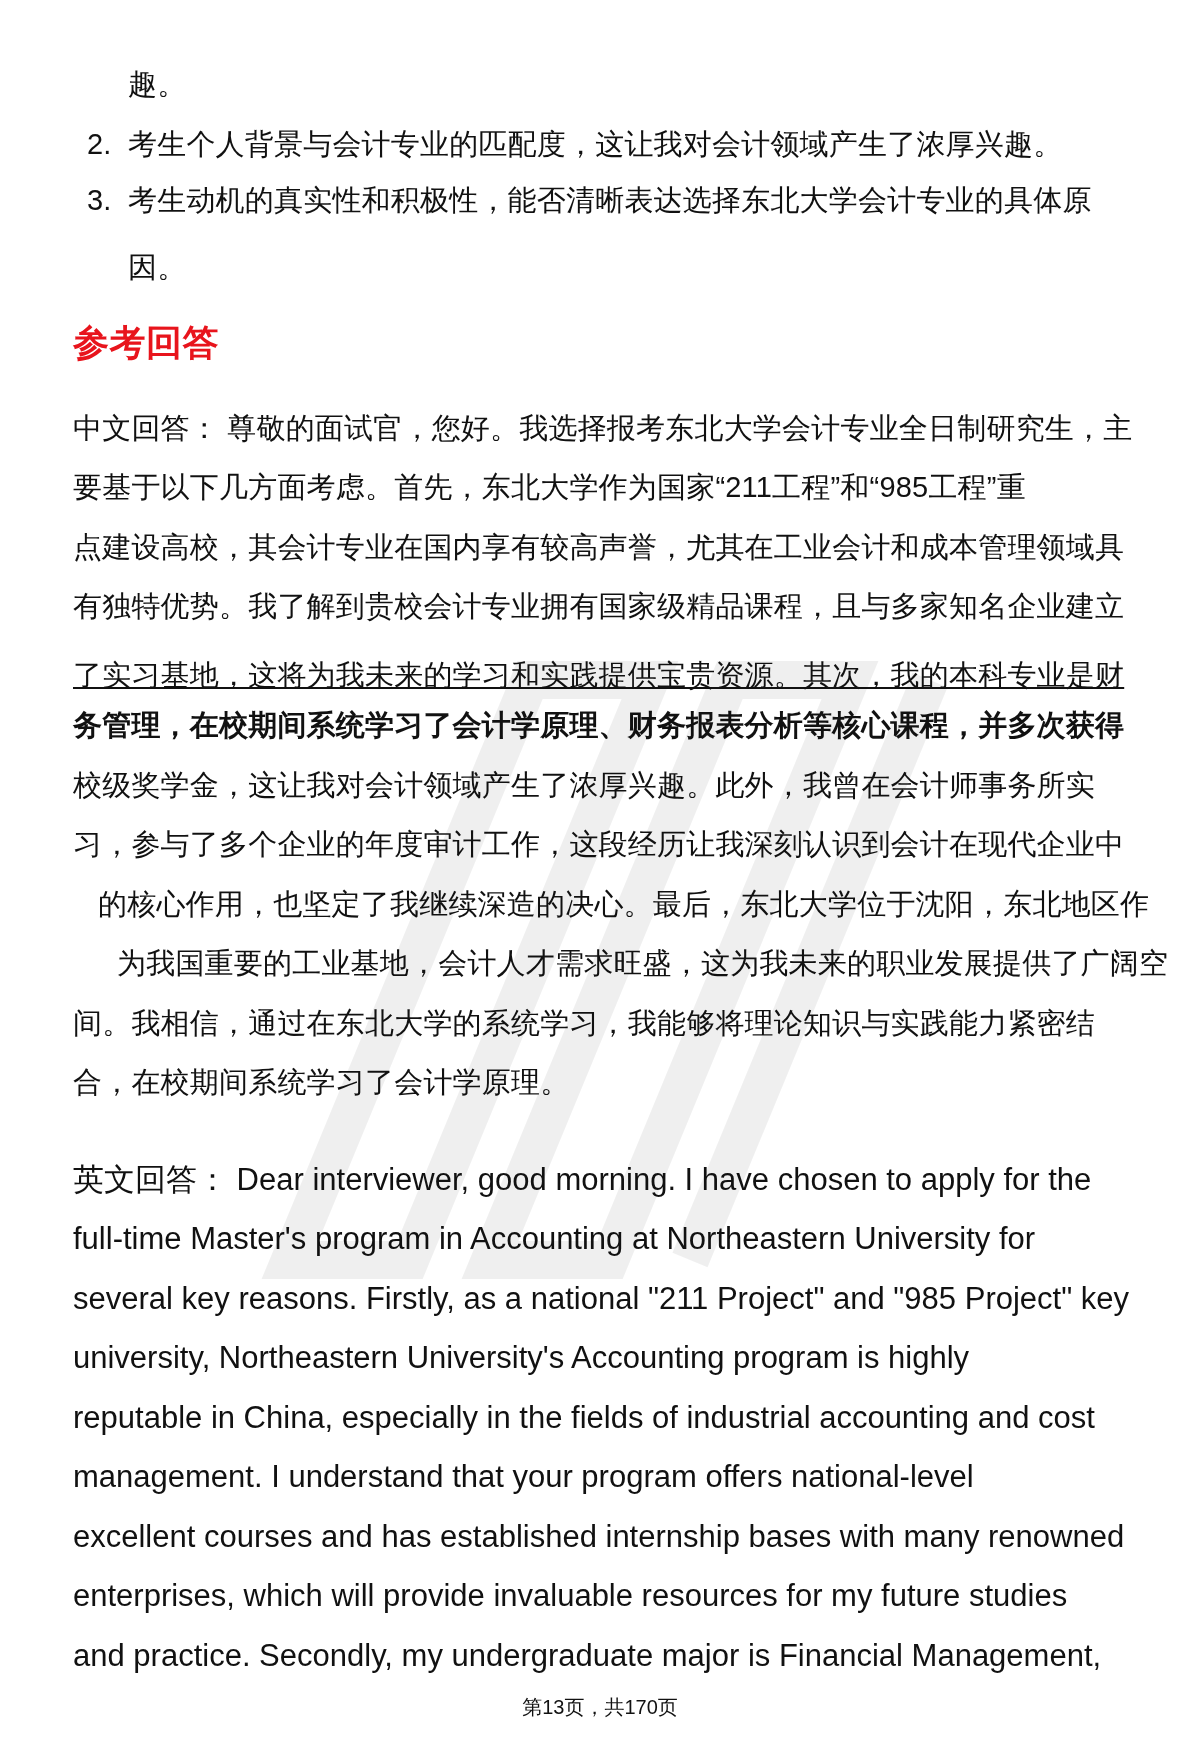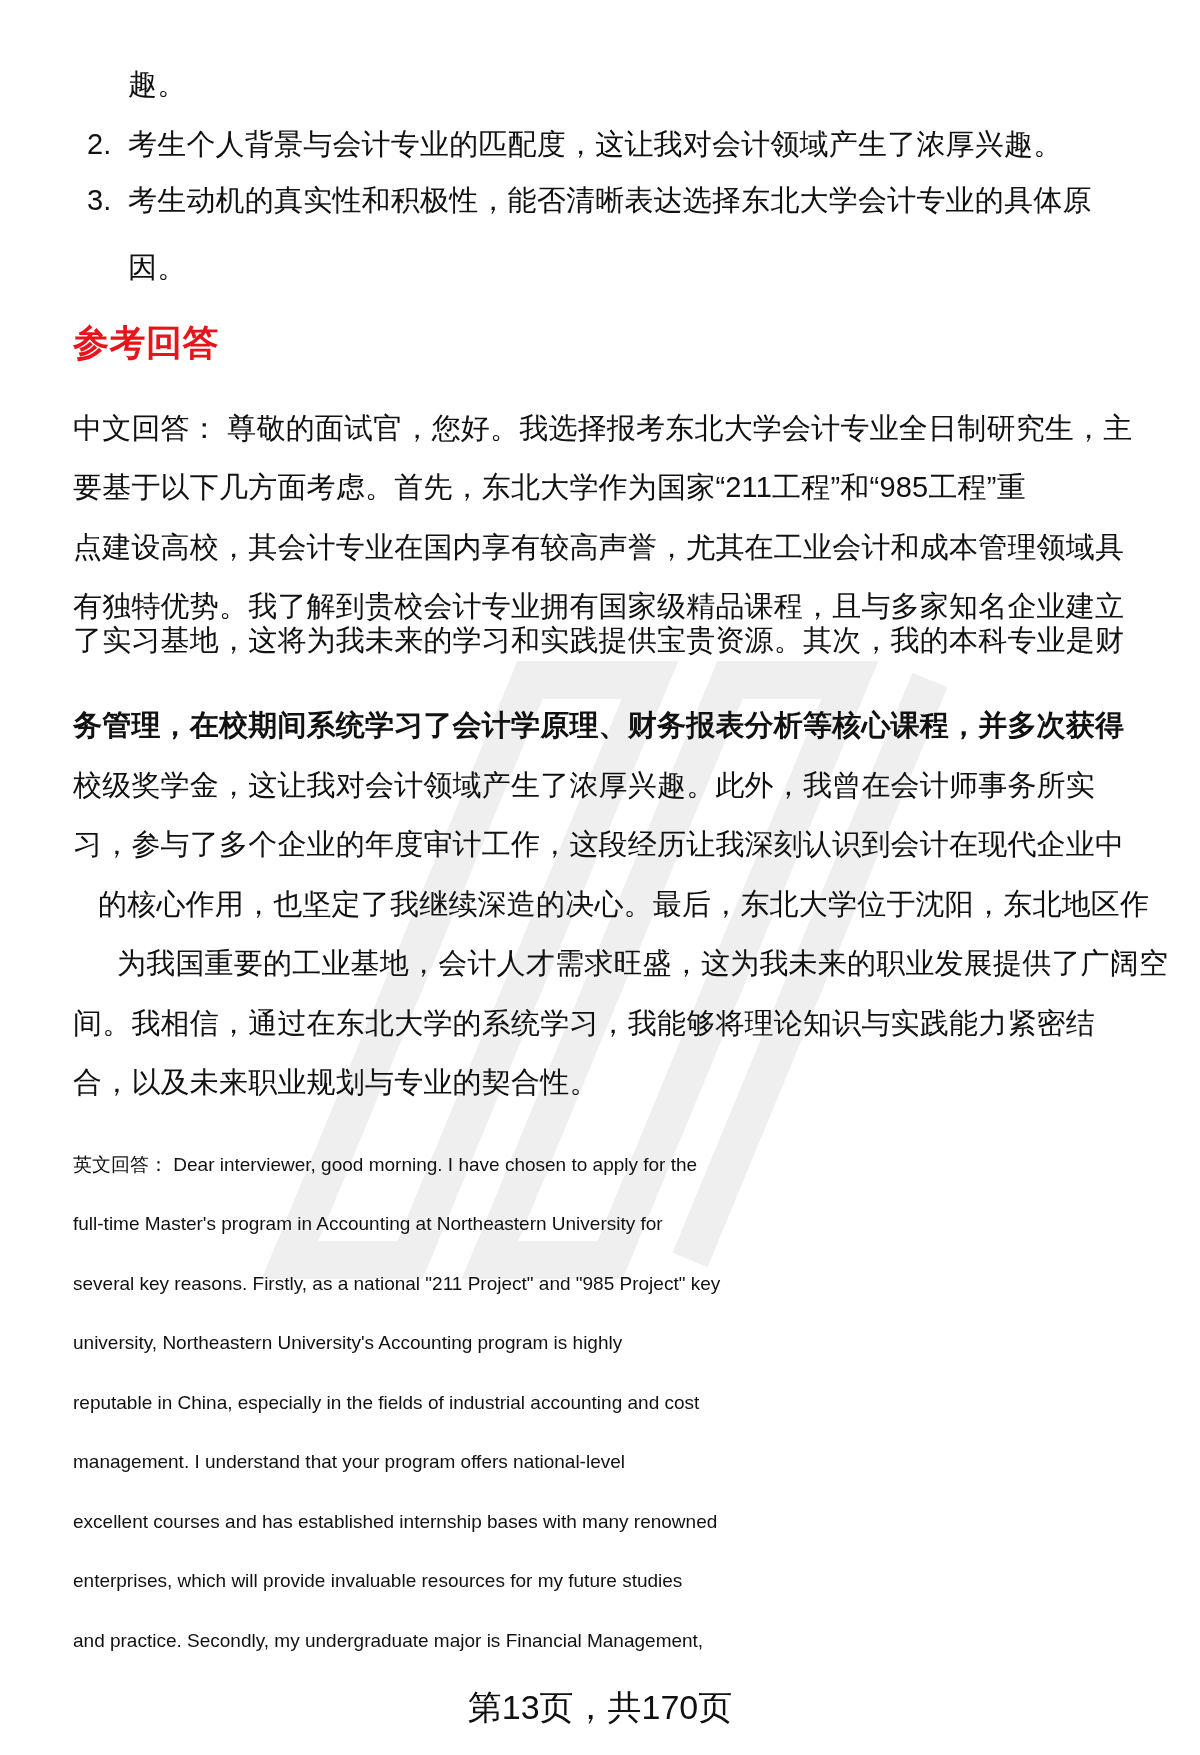--- a/index.html
+++ b/index.html
@@ -14,24 +14,24 @@
     font-size: 29px; line-height: 40px; height: 40px;
     white-space: nowrap; letter-spacing: 0.2px;
   }
   .indent { left: 128px; }
   .num { position: absolute; left: -41px; }
   .heading {
     position: absolute; left: 73px; top: 323px;
     font-size: 36px; line-height: 40px; font-weight: bold; color: #e8141c;
     letter-spacing: 0.5px;
   }
-  .en { font-size: 19px; letter-spacing: 0; }
+  .en { font-size: 31px; letter-spacing: 0; margin-top: 15px; }
   .footer {
     position: absolute; left: 0; width: 1200px; top: 1687px;
-    text-align: center; font-size: 34px; line-height: 40px; color: #111111;
+    text-align: center; font-size: 20px; line-height: 40px; color: #111111;
   }
   .watermark {
     position: absolute; left: 230px; top: 560px; width: 760px; height: 760px;
     pointer-events: none; opacity: 0.06;
   }
 </style>
 </head>
 <body>
 
 <div class="page">
@@ -57,28 +57,28 @@
   </div>
   <div class="line indent" style="top:247px;">因。</div>
 
   <div class="heading" style="color: rgb(232, 20, 28);">参考回答</div>
 
   <div>
     <div class="line" style="top:408px;">中文回答： 尊敬的面试官，您好。我选择报考东北大学会计专业全日制研究生，主</div>
     <div class="line" style="top:467px;">要基于以下几方面考虑。首先，东北大学作为国家“211工程”和“985工程”重</div>
     <div class="line" style="top:527px;">点建设高校，其会计专业在国内享有较高声誉，尤其在工业会计和成本管理领域具</div>
     <div class="line" style="top:586px;">有独特优势。我了解到贵校会计专业拥有国家级精品课程，且与多家知名企业建立</div>
-    <div class="line" style="top:620px;">了实习基地，这将为我未来的学习和实践提供宝贵资源。其次，我的本科专业是财</div>
+    <div class="line" style="top:655px;text-decoration:underline;">了实习基地，这将为我未来的学习和实践提供宝贵资源。其次，我的本科专业是财</div>
     <div class="line" style="top:705px;font-weight:bold;">务管理，在校期间系统学习了会计学原理、财务报表分析等核心课程，并多次获得</div>
     <div class="line" style="top:765px;">校级奖学金，这让我对会计领域产生了浓厚兴趣。此外，我曾在会计师事务所实</div>
     <div class="line" style="top:824px;">习，参与了多个企业的年度审计工作，这段经历让我深刻认识到会计在现代企业中</div>
     <div class="line" style="top:884px;margin-left:25px;">的核心作用，也坚定了我继续深造的决心。最后，东北大学位于沈阳，东北地区作</div>
     <div class="line" style="top:943px;margin-left:44px;">为我国重要的工业基地，会计人才需求旺盛，这为我未来的职业发展提供了广阔空</div>
     <div class="line" style="top:1003px;">间。我相信，通过在东北大学的系统学习，我能够将理论知识与实践能力紧密结</div>
-    <div class="line" style="top:1062px;">合，以及未来职业规划与专业的契合性。</div>
+    <div class="line" style="top:1062px;">合，在校期间系统学习了会计学原理。</div>
   </div>
 
   <div>
     <div class="line en" style="top:1145px;">英文回答：  Dear interviewer, good morning. I have chosen to apply for the</div>
     <div class="line en" style="top:1204px;">full-time Master's program in Accounting at Northeastern University for</div>
     <div class="line en" style="top:1264px;">several key reasons. Firstly, as a national "211 Project" and "985 Project" key</div>
     <div class="line en" style="top:1323px;">university, Northeastern University's Accounting program is highly</div>
     <div class="line en" style="top:1383px;">reputable in China, especially in the fields of industrial accounting and cost</div>
     <div class="line en" style="top:1442px;">management. I understand that your program offers national-level</div>
     <div class="line en" style="top:1502px;">excellent courses and has established internship bases with many renowned</div>

